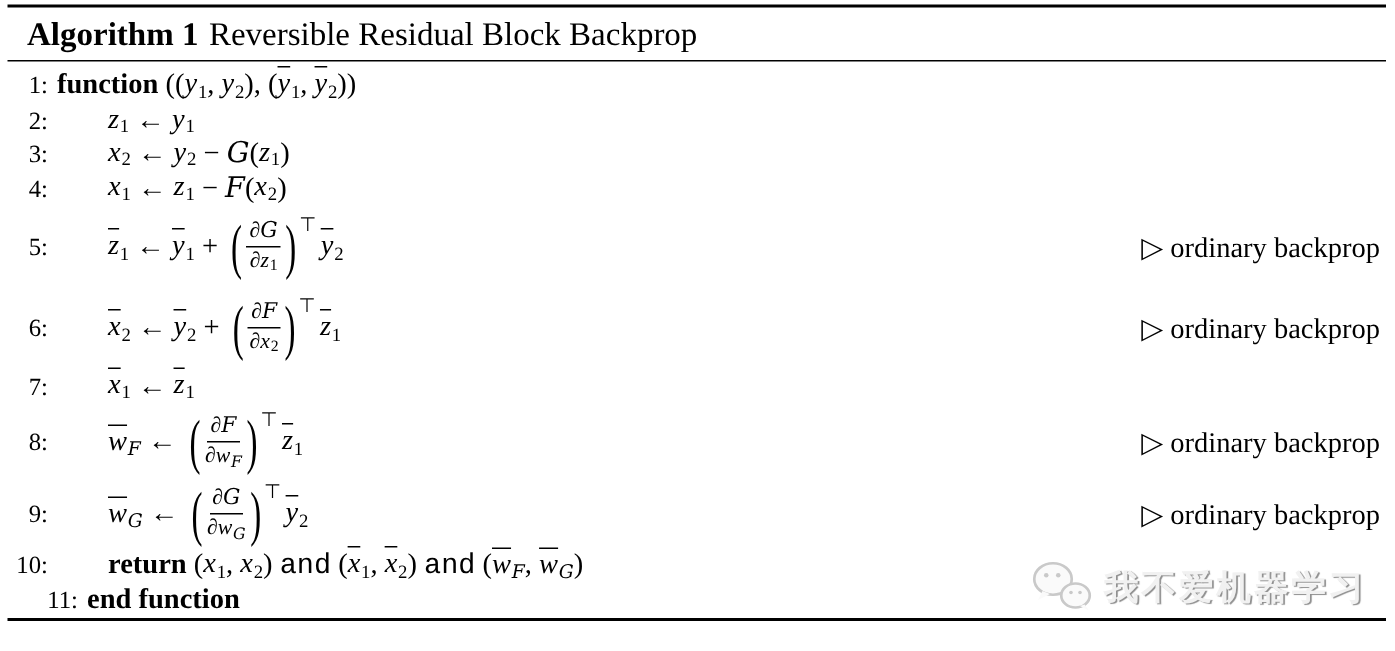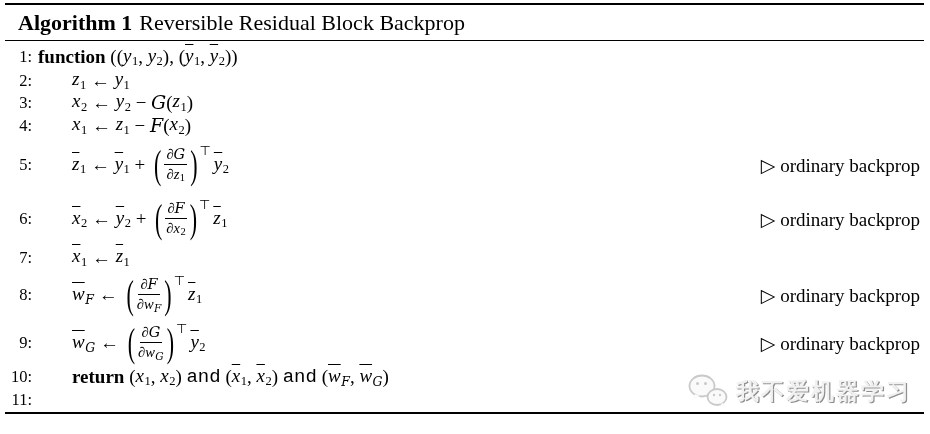--- a/index.html
+++ b/index.html
@@ -265,22 +265,25 @@
           <span class="mv"><span class="v bar">x</span><span class="msub">2</span></span>
           <span class="op">) </span>
           <span class="rm">and</span>
           <span class="op"> (</span>
           <span class="mv"><span class="v bar">w</span><span class="msub cal">F</span></span>
           <span class="op">, </span>
           <span class="mv"><span class="v bar">w</span><span class="msub cal">G</span></span>
           <span class="op">)</span>
         </span>
       </div>
-      <div class="row" style="height: 23px;">
+      <div class="row" style="height: 23px; margin-left: 20px;">
         <span class="lnum">11:</span>
+        <span class="code" style="margin-left: 6px;">
+          <span class="kw">end function</span>
+        </span>
       </div>
     </div>
 
   <div class="watermark">
     <svg class="wm-icon" width="42" height="36" viewBox="0 0 42 36">
       <g fill="#fafafa" stroke="#c9c9c9" stroke-width="1.8">
         <ellipse cx="15" cy="13" rx="12.5" ry="10.5"></ellipse>
         <path d="M8 21 L5 27 L13 23 Z" stroke="none" fill="#fafafa"></path>
         <ellipse cx="30" cy="24" rx="9.5" ry="8"></ellipse>
         <path d="M36 30 L39 34 L33 31 Z" stroke="none" fill="#fafafa"></path>

